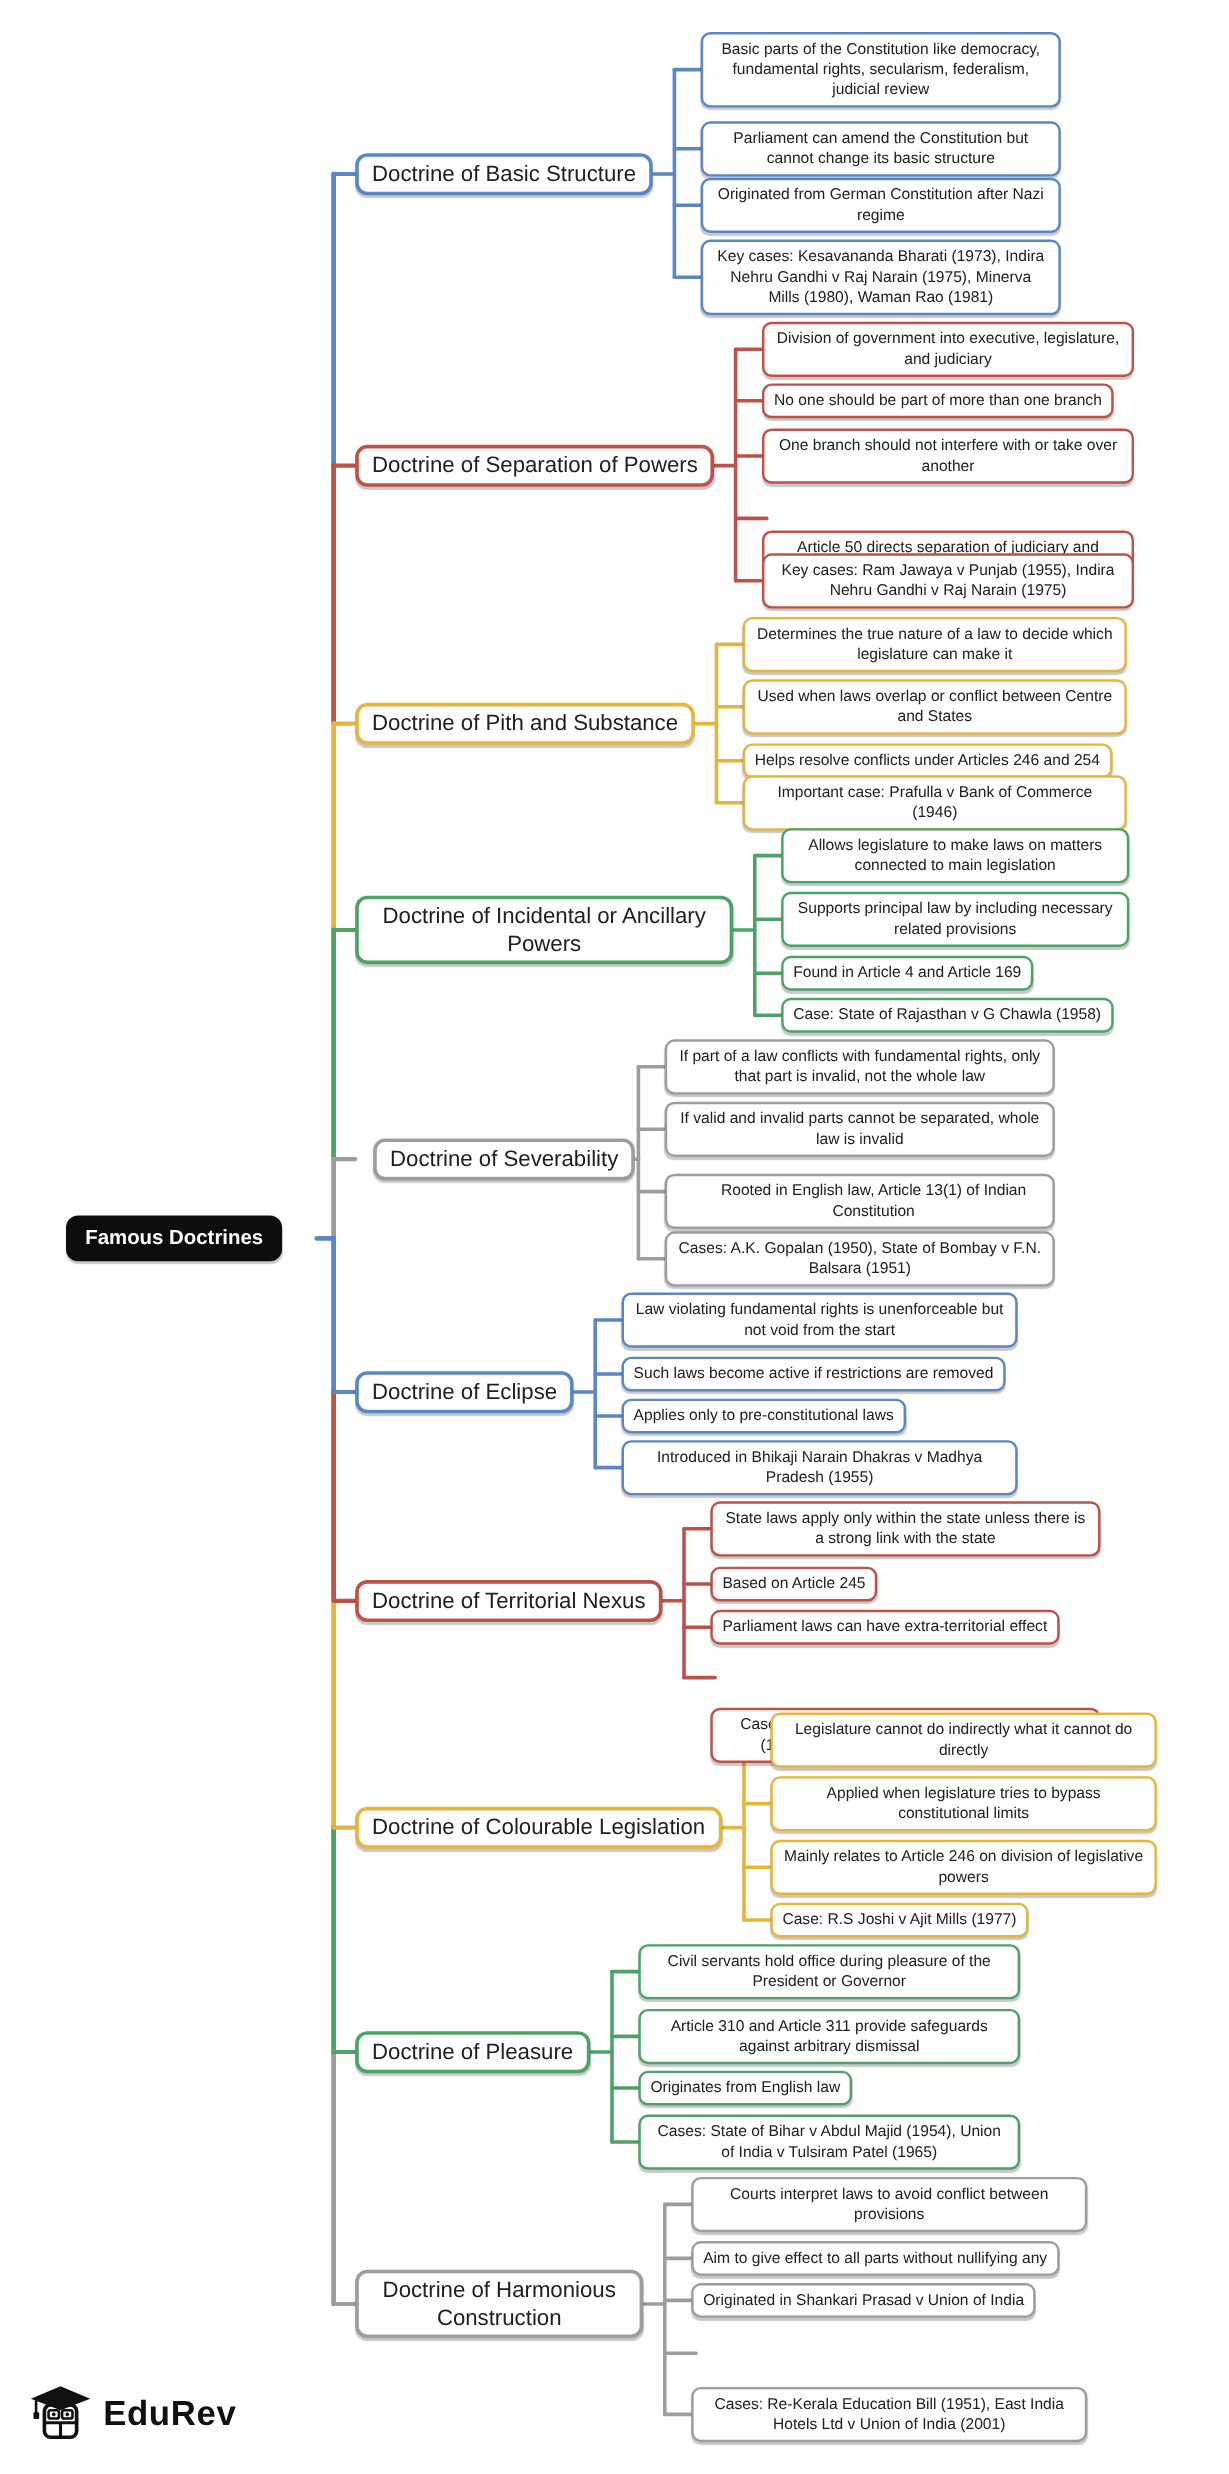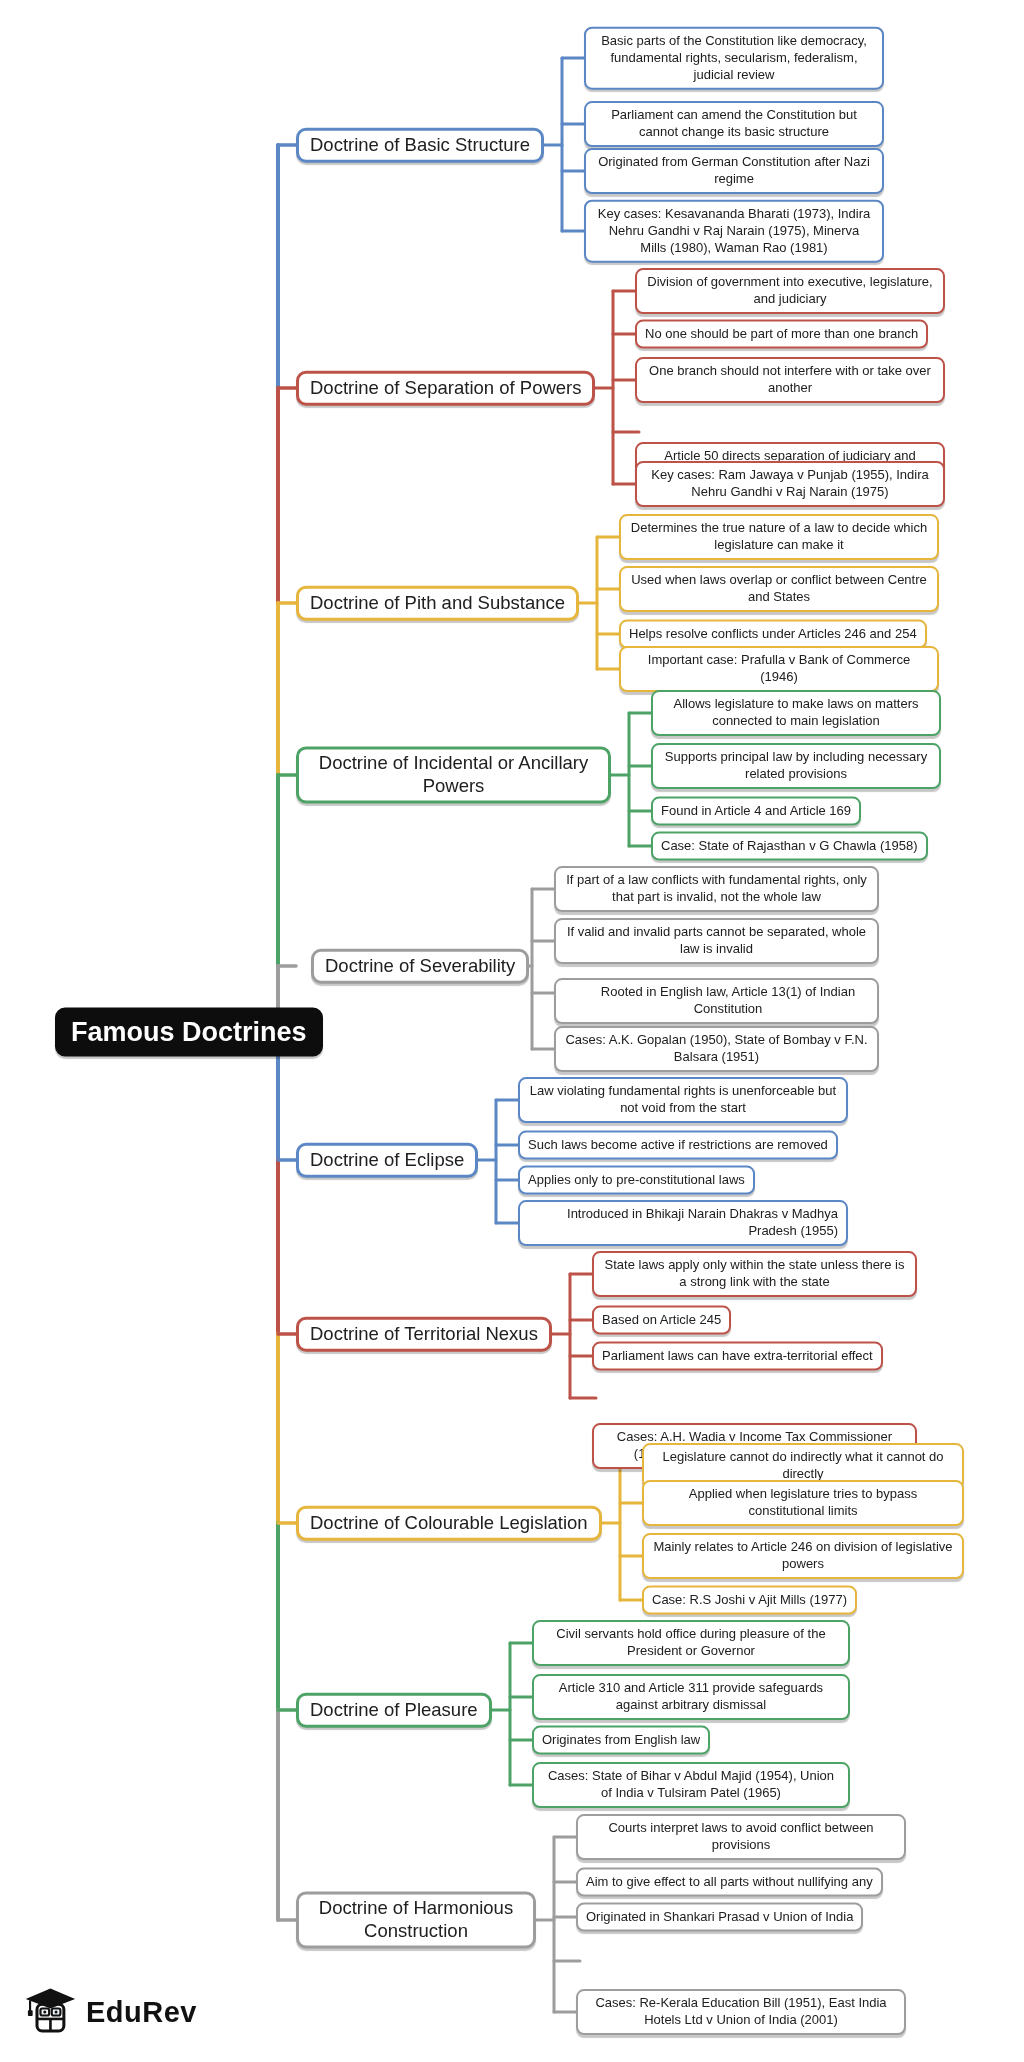--- a/index.html
+++ b/index.html
@@ -10,21 +10,21 @@
   .node{position:absolute;z-index:2;background:#ffffff;color:#202020;
         transform:translateY(-50%);box-sizing:border-box;
         box-shadow:0 2px 1px rgba(0,0,0,0.22);}
   .parent{left:296px;border:3px solid #888;border-radius:10px;
           padding:3px 11px;font-size:18.5px;line-height:1.22;
           white-space:nowrap;text-align:center;}
   .parent.wrap{white-space:normal;}
   .leaf{border:2px solid #888;border-radius:8px;padding:4px 8px;
         font-size:13px;line-height:1.3;text-align:center;}
   #root-node{left:55px;background:#0d0d0d;color:#ffffff;font-weight:bold;
-             font-size:27px;border-radius:10px;padding:7px 14px;
+             font-size:17px;border-radius:10px;padding:7px 14px;
              white-space:nowrap;border:2px solid #0d0d0d;}
   #logo{position:absolute;left:24px;top:1986px;display:flex;
         align-items:center;gap:10px;z-index:2;}
   #logo-text{font-size:29px;font-weight:bold;color:#111;letter-spacing:0.5px;}
 </style>
 </head>
 <body>
 
 <div id="canvas">
   <svg id="connectors" width="1024" height="2062" viewBox="0 0 1024 2062">
@@ -158,26 +158,26 @@
     <div class="node leaf" style="left: 651px; top: 766px; max-width: 290px; border-color: rgb(77, 163, 102);">Supports principal law by including necessary related provisions</div>
     <div class="node leaf" style="left: 651px; top: 811px; max-width: 290px; border-color: rgb(77, 163, 102);">Found in Article 4 and Article 169</div>
     <div class="node leaf" style="left: 651px; top: 846px; max-width: 290px; border-color: rgb(77, 163, 102);">Case: State of Rajasthan v G Chawla (1958)</div>
     <div class="node leaf" style="left: 554px; top: 889px; max-width: 325px; border-color: rgb(157, 157, 157);">If part of a law conflicts with fundamental rights, only that part is invalid, not the whole law</div>
     <div class="node leaf" style="left: 554px; top: 941px; max-width: 325px; border-color: rgb(157, 157, 157);">If valid and invalid parts cannot be separated, whole law is invalid</div>
     <div class="node leaf" style="left: 554px; top: 1001px; max-width: 325px; border-color: rgb(157, 157, 157); padding-left: 31px;">Rooted in English law, Article 13(1) of Indian Constitution</div>
     <div class="node leaf" style="left: 554px; top: 1049px; max-width: 325px; border-color: rgb(157, 157, 157);">Cases: A.K. Gopalan (1950), State of Bombay v F.N. Balsara (1951)</div>
     <div class="node leaf" style="left: 518px; top: 1100px; max-width: 330px; border-color: rgb(91, 135, 197);">Law violating fundamental rights is unenforceable but not void from the start</div>
     <div class="node leaf" style="left: 518px; top: 1145px; max-width: 330px; border-color: rgb(91, 135, 197);">Such laws become active if restrictions are removed</div>
     <div class="node leaf" style="left: 518px; top: 1180px; max-width: 330px; border-color: rgb(91, 135, 197);">Applies only to pre-constitutional laws</div>
-    <div class="node leaf" style="left: 518px; top: 1223px; max-width: 330px; border-color: rgb(91, 135, 197); text-align: right;">Introduced in Bhikaji Narain Dhakras v Madhya Pradesh (1955)</div>
+    <div class="node leaf" style="left: 518px; top: 1223px; max-width: 330px; border-color: rgb(91, 135, 197);">Introduced in Bhikaji Narain Dhakras v Madhya Pradesh (1955)</div>
     <div class="node leaf" style="left: 592px; top: 1274px; max-width: 325px; border-color: rgb(189, 82, 72);">State laws apply only within the state unless there is a strong link with the state</div>
     <div class="node leaf" style="left: 592px; top: 1320px; max-width: 325px; border-color: rgb(189, 82, 72);">Based on Article 245</div>
     <div class="node leaf" style="left: 592px; top: 1356px; max-width: 325px; border-color: rgb(189, 82, 72);">Parliament laws can have extra-territorial effect</div>
     <div class="node leaf" style="left: 592px; top: 1398px; max-width: 325px; border-color: rgb(189, 82, 72); margin-top: 48px;">Cases: A.H. Wadia v Income Tax Commissioner (1948), State of Bombay vs RMDC (1952)</div>
-    <div class="node leaf" style="left: 642px; top: 1450px; max-width: 322px; border-color: rgb(230, 182, 60); margin-top: 16px;">Legislature cannot do indirectly what it cannot do directly</div>
+    <div class="node leaf" style="left: 642px; top: 1450px; max-width: 322px; border-color: rgb(230, 182, 60);">Legislature cannot do indirectly what it cannot do directly</div>
     <div class="node leaf" style="left: 642px; top: 1503px; max-width: 322px; border-color: rgb(230, 182, 60);">Applied when legislature tries to bypass constitutional limits</div>
     <div class="node leaf" style="left: 642px; top: 1556px; max-width: 322px; border-color: rgb(230, 182, 60);">Mainly relates to Article 246 on division of legislative powers</div>
     <div class="node leaf" style="left: 642px; top: 1600px; max-width: 322px; border-color: rgb(230, 182, 60);">Case: R.S Joshi v Ajit Mills (1977)</div>
     <div class="node leaf" style="left: 532px; top: 1643px; max-width: 318px; border-color: rgb(77, 163, 102);">Civil servants hold office during pleasure of the President or Governor</div>
     <div class="node leaf" style="left: 532px; top: 1697px; max-width: 318px; border-color: rgb(77, 163, 102);">Article 310 and Article 311 provide safeguards against arbitrary dismissal</div>
     <div class="node leaf" style="left: 532px; top: 1740px; max-width: 318px; border-color: rgb(77, 163, 102);">Originates from English law</div>
     <div class="node leaf" style="left: 532px; top: 1785px; max-width: 318px; border-color: rgb(77, 163, 102);">Cases: State of Bihar v Abdul Majid (1954), Union of India v Tulsiram Patel (1965)</div>
     <div class="node leaf" style="left: 576px; top: 1837px; max-width: 330px; border-color: rgb(157, 157, 157);">Courts interpret laws to avoid conflict between provisions</div>
     <div class="node leaf" style="left: 576px; top: 1882px; max-width: 330px; border-color: rgb(157, 157, 157);">Aim to give effect to all parts without nullifying any</div>
     <div class="node leaf" style="left: 576px; top: 1917px; max-width: 330px; border-color: rgb(157, 157, 157);">Originated in Shankari Prasad v Union of India</div>

